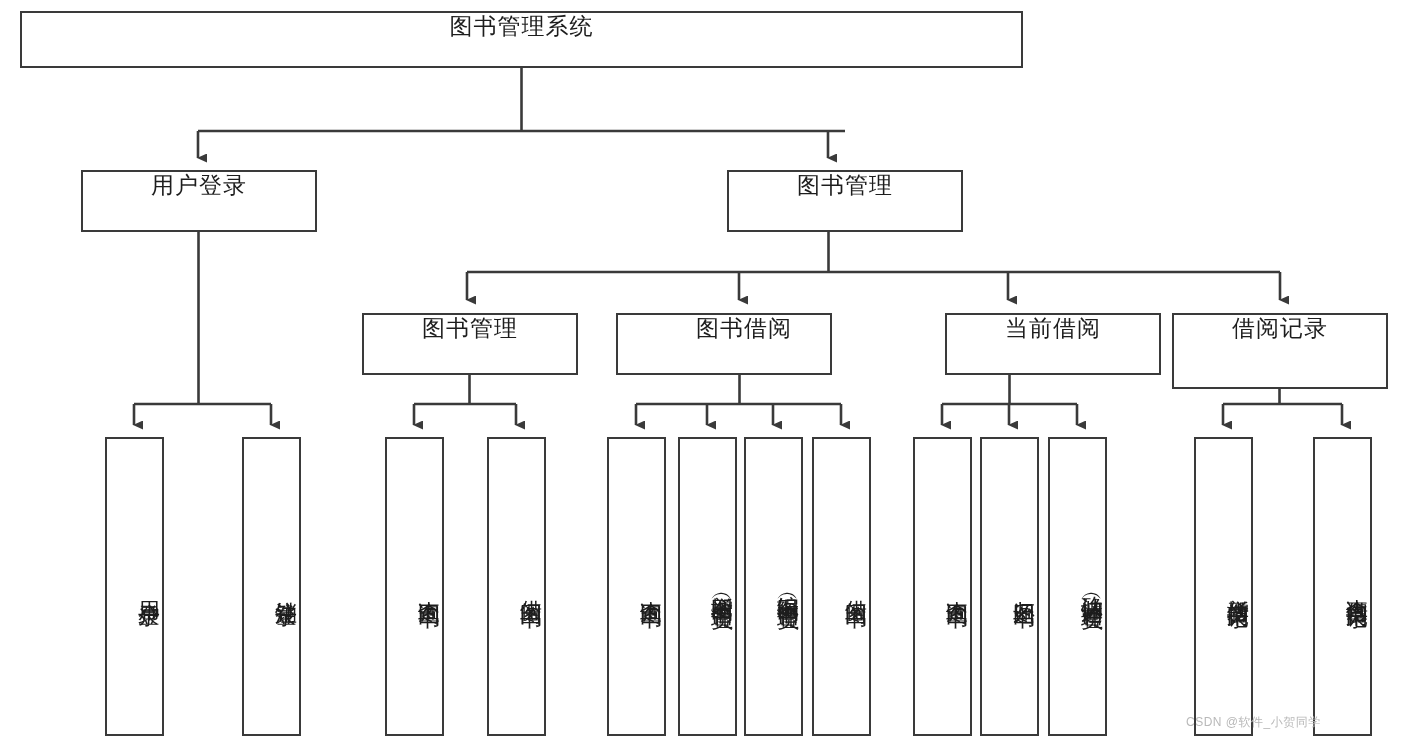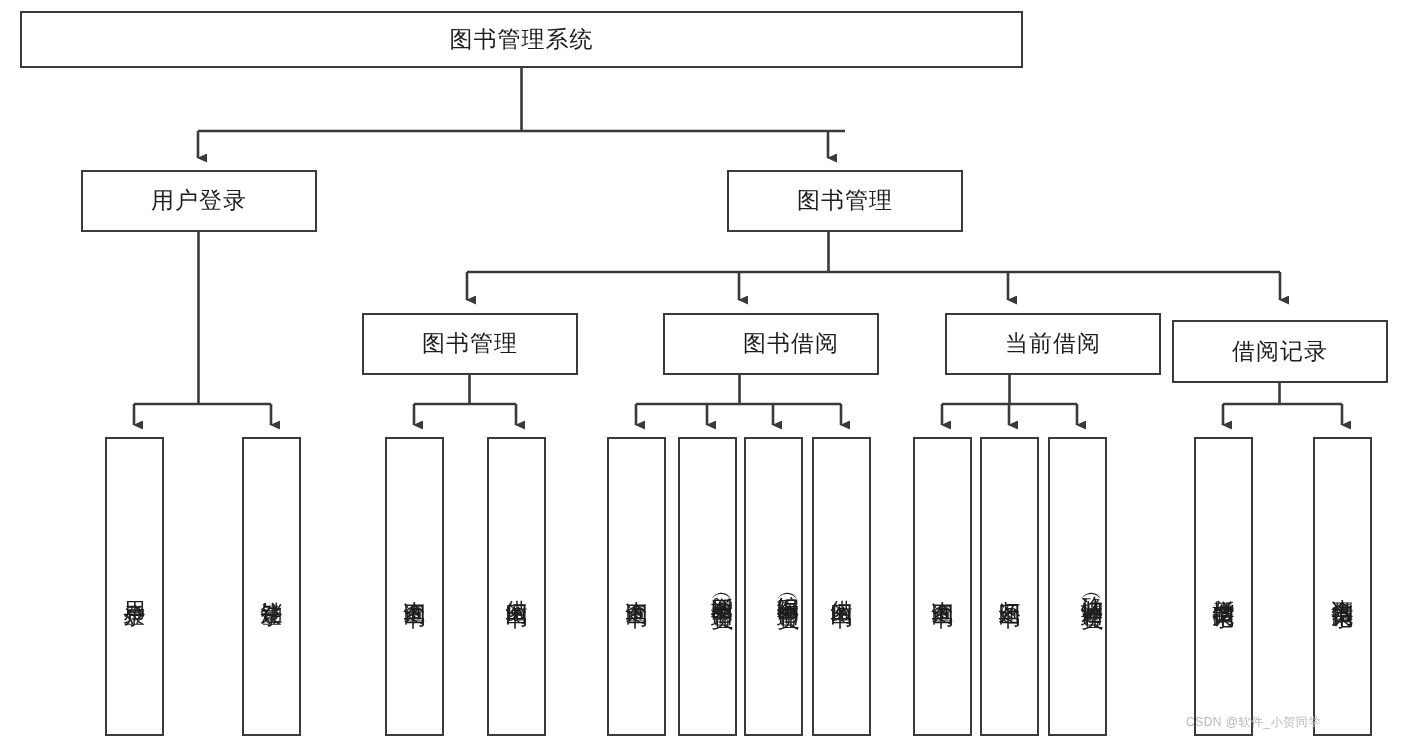--- a/index.html
+++ b/index.html
@@ -16,21 +16,20 @@
     height: 747px;
     background: #ffffff;
     overflow: hidden;
   }
   .node {
     position: absolute;
     box-sizing: border-box;
     border: 2px solid #3a3a3a;
     background: #ffffff;
     display: flex;
-    align-items: center;
     justify-content: center;
     color: #1d1d1d;
     line-height: 1.18;
     text-align: center;
   }
   .node.horiz {
     font-size: 23px;
     letter-spacing: 1px;
   }
   .node.vert {
@@ -123,27 +122,27 @@
   <div class="node horiz" style="left:81px; top:170px; width:236px; height:62px;">
     <span>用户登录</span>
   </div>
   <div class="node horiz" style="left:727px; top:170px; width:236px; height:62px;">
     <span>图书管理</span>
   </div>
 
   <div class="node horiz" style="left:362px; top:313px; width:216px; height:62px;">
     <span>图书管理</span>
   </div>
-  <div class="node horiz" style="left:663px; top:313px; width:216px; height:62px;padding-left:40px;">
+  <div class="node horiz" style="left:616px; top:313px; width:216px; height:62px;padding-left:40px;">
     <span>图书借阅</span>
   </div>
   <div class="node horiz" style="left:902px; top:313px; width:216px; height:62px;margin-left:43px;">
     <span>当前借阅</span>
   </div>
-  <div class="node horiz" style="left:1172px; top:320px; width:216px; height:63px;">
+  <div class="node horiz" style="left:1172px; top:313px; width:216px; height:76px;">
     <span>借阅记录</span>
   </div>
 
   <div class="node vert" style="left:105px; top:437px; width:59px; height:299px;">
     <span>用户登录</span>
   </div>
   <div class="node vert" style="left:242px; top:437px; width:59px; height:299px;">
     <span>注销登录</span>
   </div>
 

